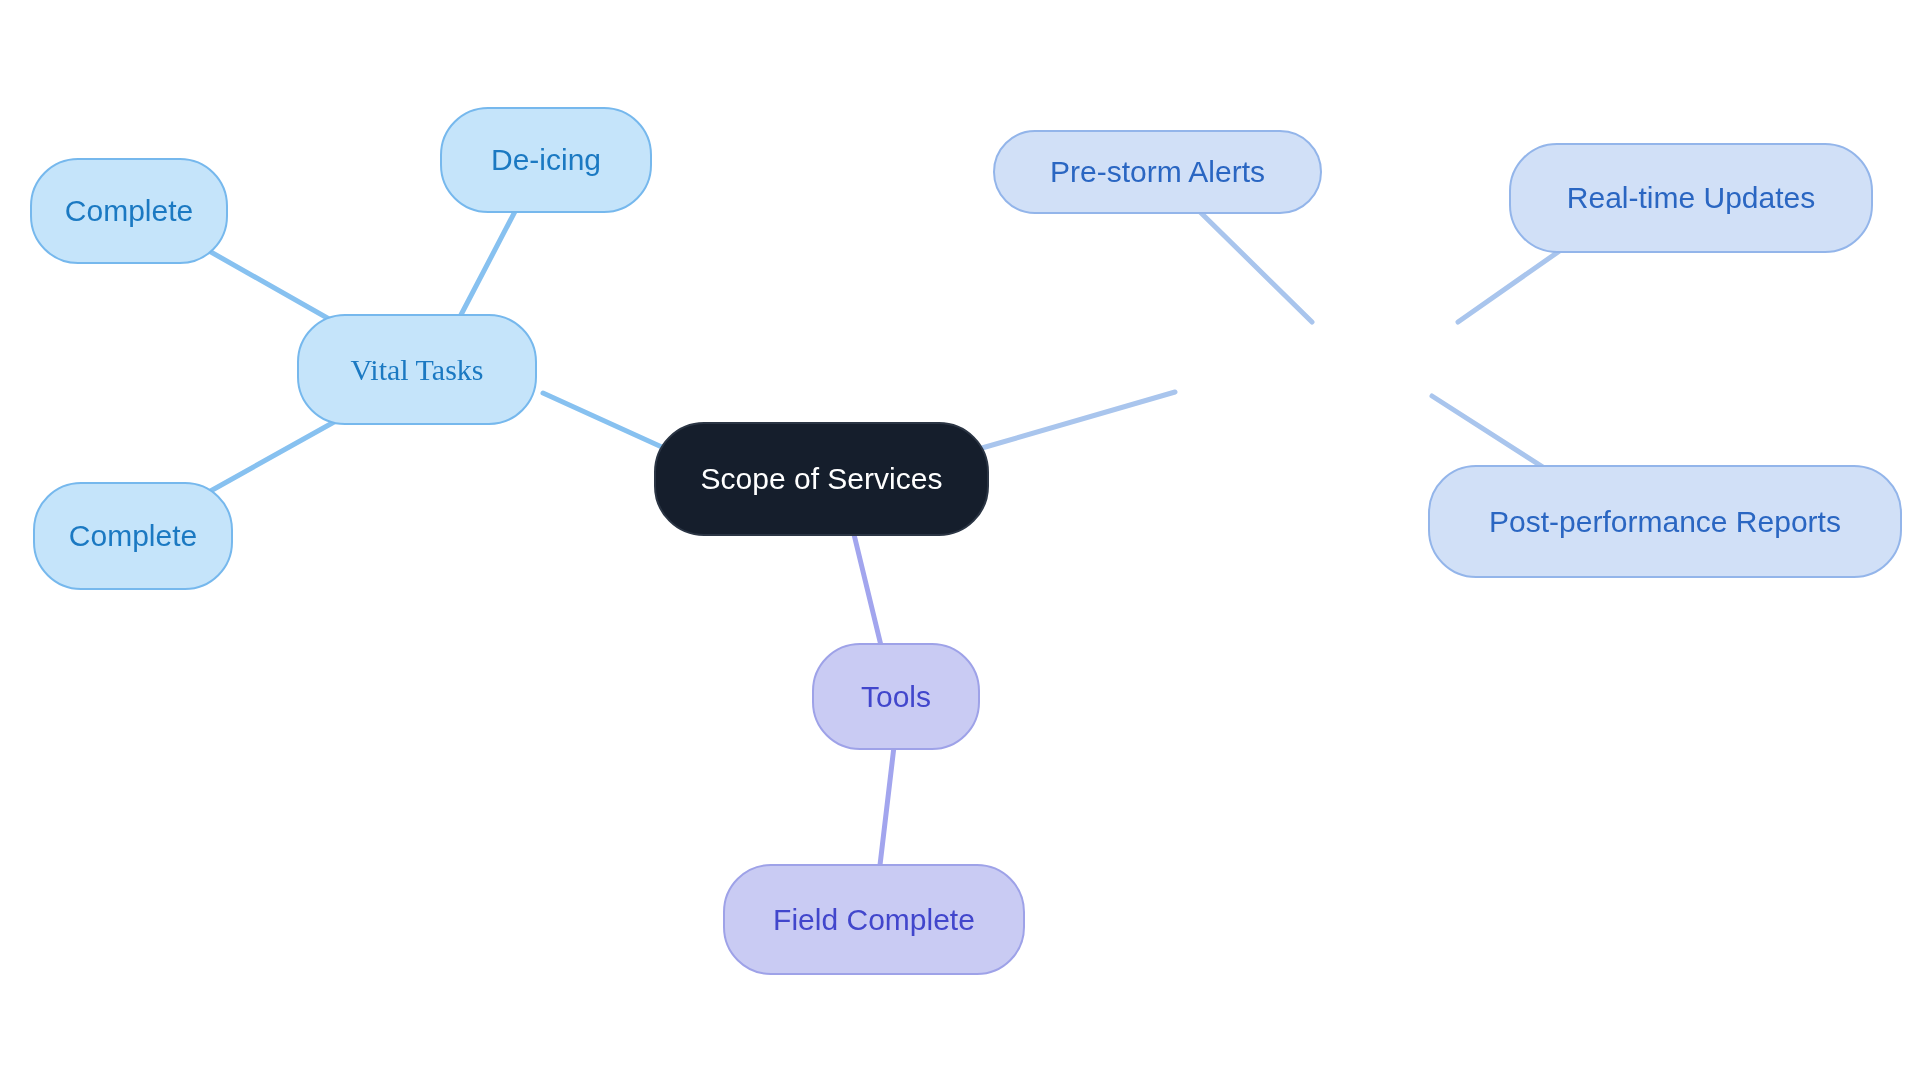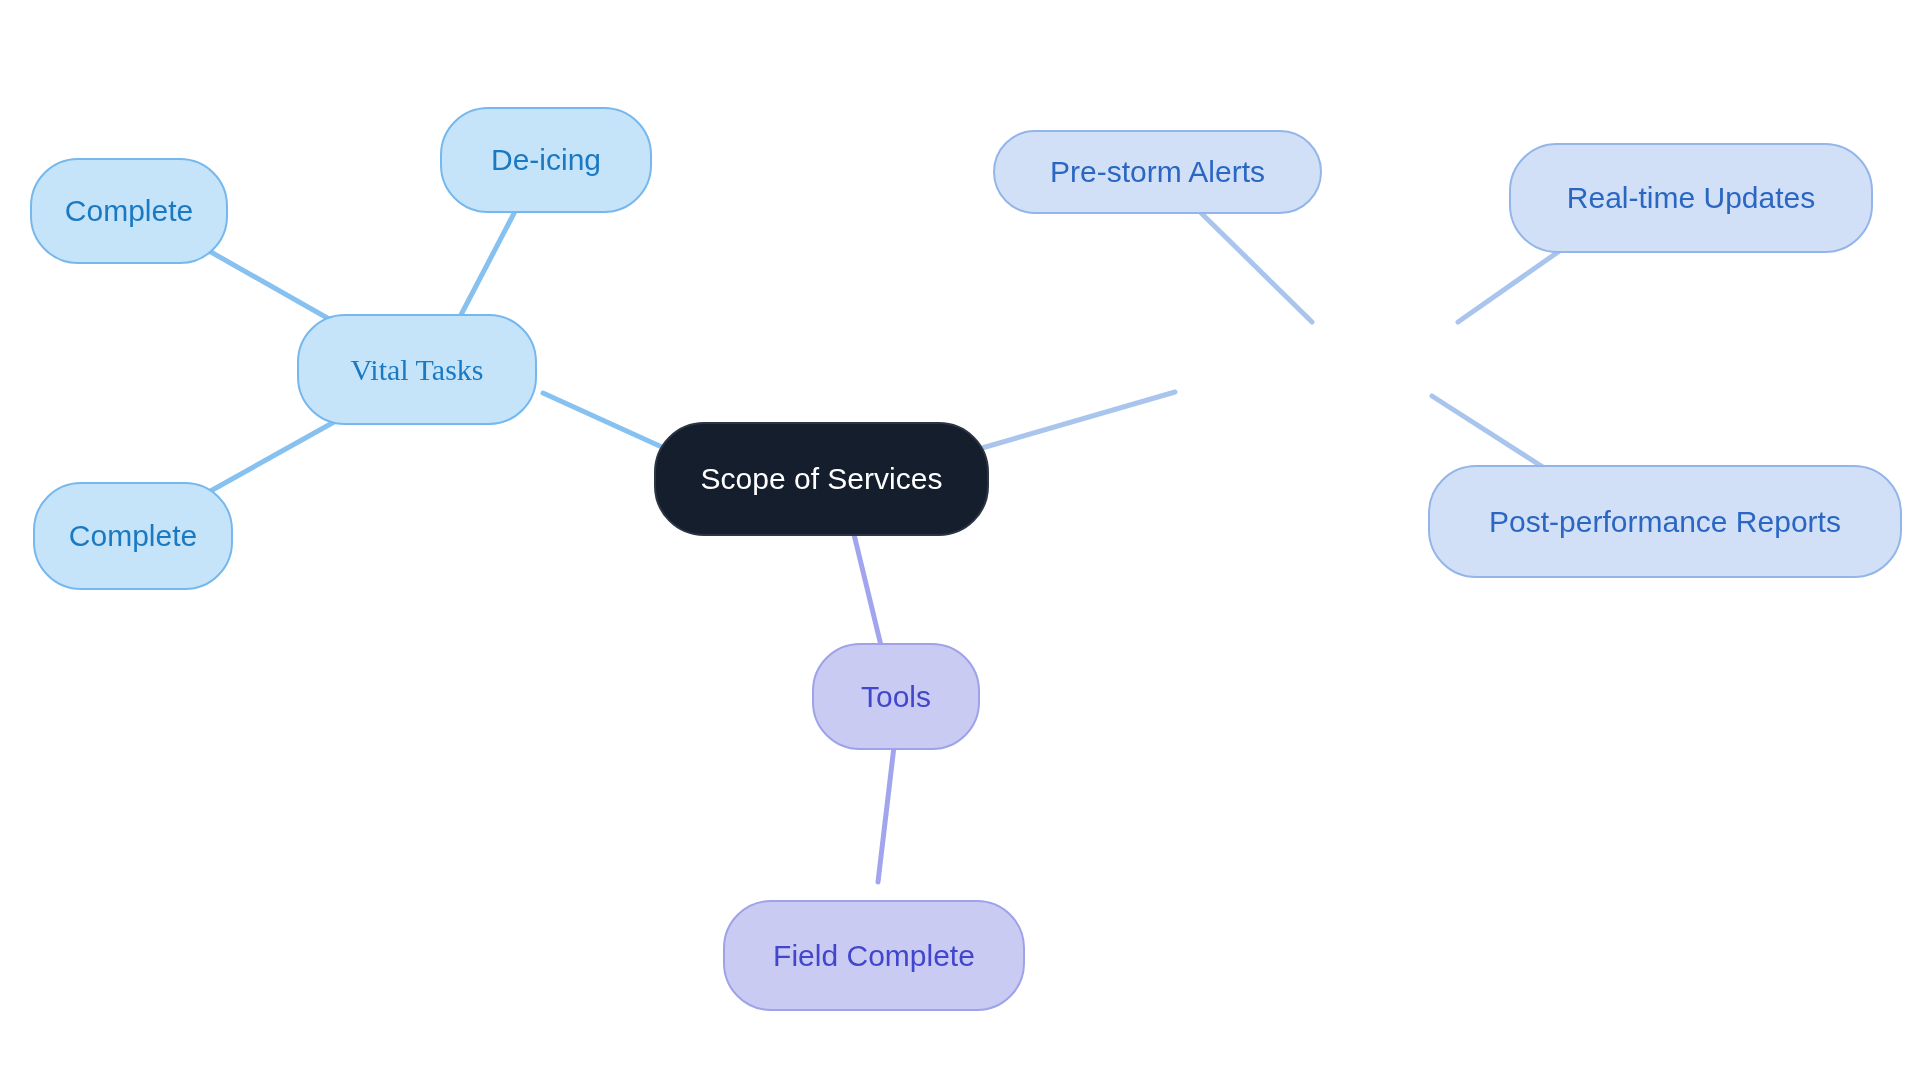--- a/index.html
+++ b/index.html
@@ -66,21 +66,21 @@
   .n-scope    { left: 654px;  top: 422px; width: 335px; height: 114px; }
   .n-vital    { left: 297px;  top: 314px; width: 240px; height: 111px; font-family: Liberation Serif, serif; }
   .n-salting  { left: 30px;   top: 158px; width: 198px; height: 106px; }
   .n-deicing  { left: 440px;  top: 107px; width: 212px; height: 106px; }
   .n-plowing  { left: 33px;   top: 482px; width: 200px; height: 108px; }
   .n-comm     { left: 1125px; top: 303px; width: 455px; height: 109px; }
   .n-prestorm { left: 993px;  top: 130px; width: 329px; height: 84px; }
   .n-realtime { left: 1509px; top: 143px; width: 364px; height: 110px; }
   .n-postperf { left: 1428px; top: 465px; width: 474px; height: 113px; }
   .n-tools    { left: 812px;  top: 643px; width: 168px; height: 107px; }
-  .n-field    { left: 723px;  top: 864px; width: 302px; height: 111px; margin-top: 36px; }
+  .n-field    { left: 723px;  top: 864px; width: 302px; height: 111px; }
 </style>
 </head>
 <body>
 
 <div class="canvas">
 
   <svg class="edge-layer" viewBox="0 0 1920 1083" xmlns="http://www.w3.org/2000/svg">
     <line class="edge edge-sky" x1="195" y1="243" x2="352" y2="332"></line>
     <line class="edge edge-sky" x1="522" y1="198" x2="452" y2="332"></line>
     <line class="edge edge-sky" x1="198" y1="498" x2="352" y2="412"></line>

